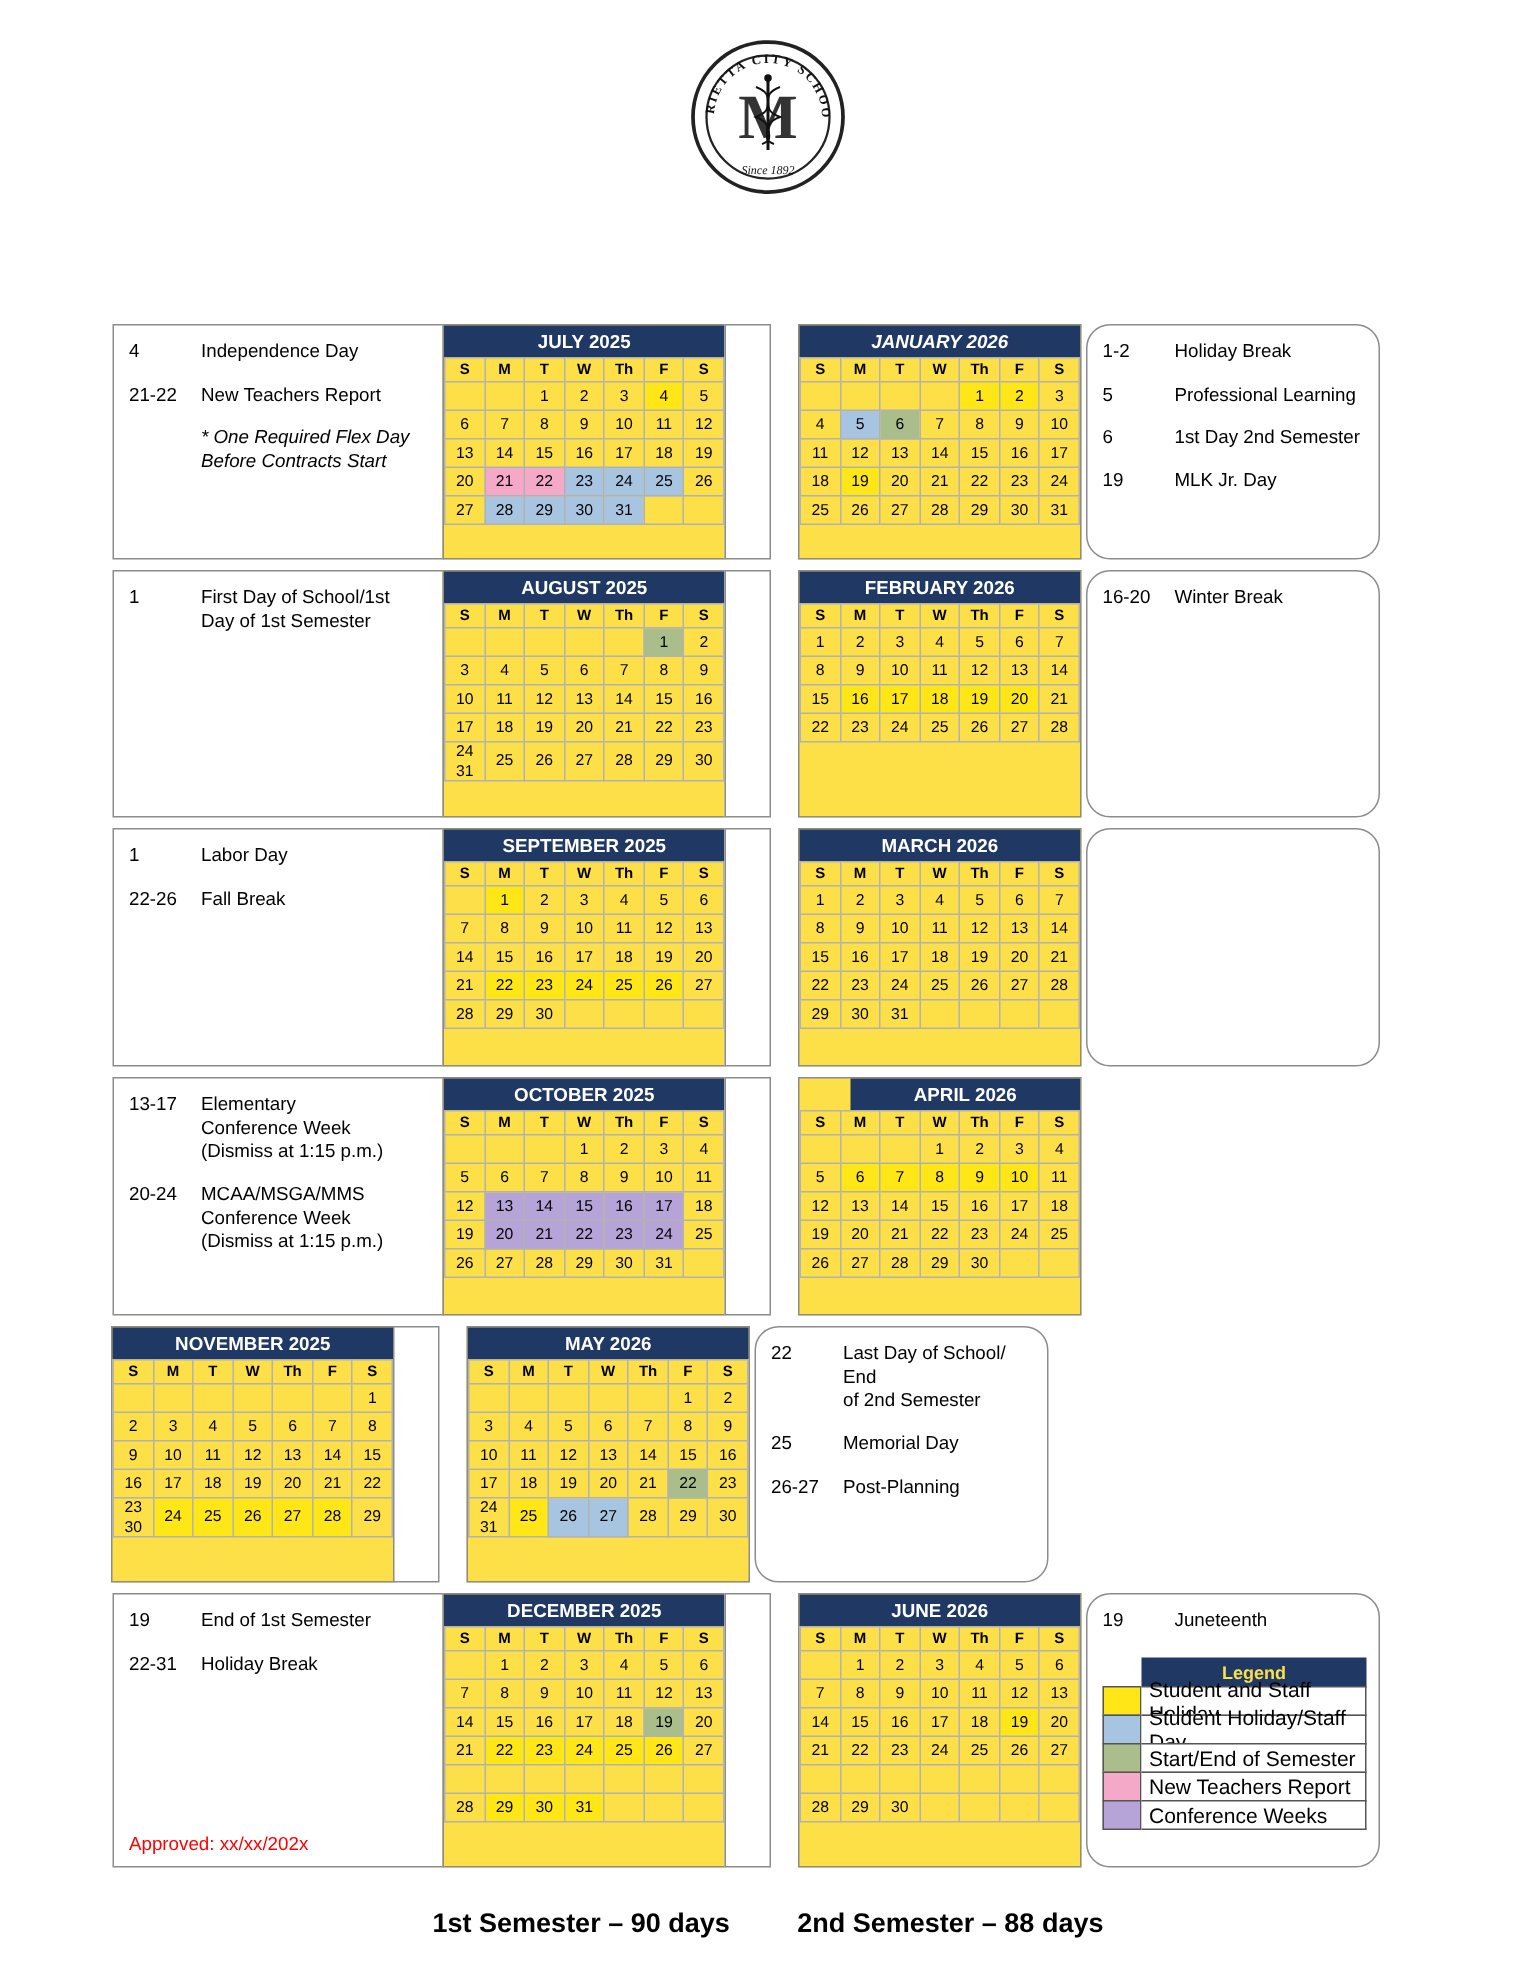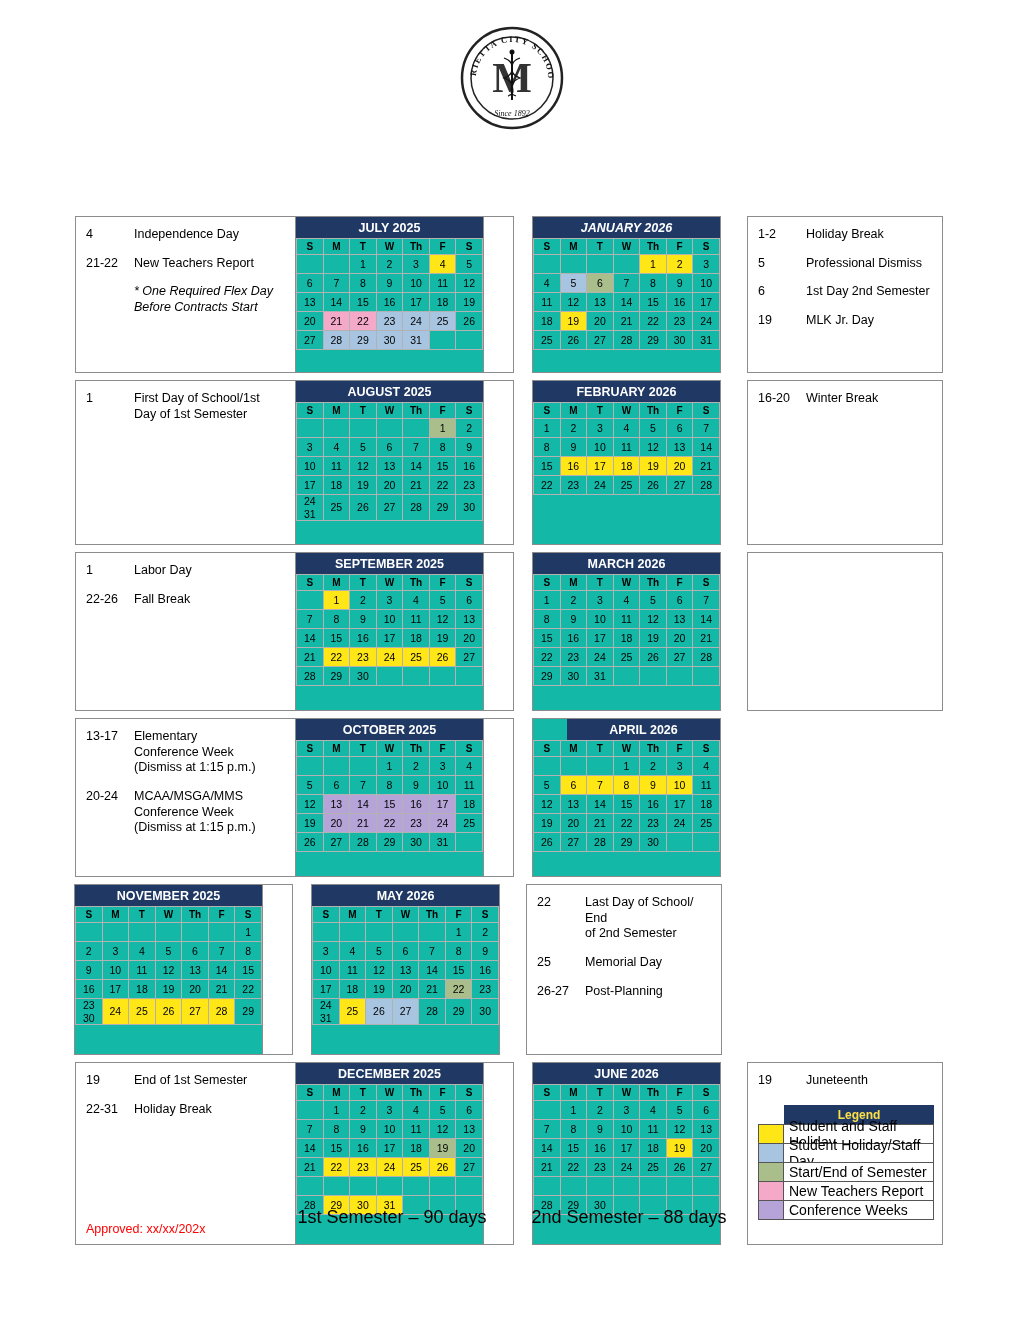--- a/index.html
+++ b/index.html
@@ -33,23 +33,23 @@
   .cal-row:nth-child(4) { min-height: 159px; }
   .cal-row:nth-child(5) { min-height: 171px; }
   .cal-row:nth-child(6) { min-height: 183px; }
 
   .notes {
     border: 1px solid #8c8c8c; padding: 10px 8px 8px 10px;
     display: flex; flex-direction: column; gap: 13px; font-size: 12.5px;
     background: #fff;
   }
   .notes-left { width: 221px; }
-  .notes-right { width: 196px; margin-left: 26px; }
-
-  .month-box { width: 189px; border: 1px solid #8c8c8c; margin-left: -1px; background: #14b8a6; }
+  .notes-right { width: 196px; margin-left: 3px; border-radius: 16px; }
+
+  .month-box { width: 189px; border: 1px solid #8c8c8c; margin-left: -1px; background: #fde047; }
   .month2 { margin-left: 18px; }
   .spacer { width: 31px; border: 1px solid #8c8c8c; margin-left: -1px; background: #fff; }
 
   .month-title { color: #fff; font-weight: bold; font-size: 12.5px; text-align: center; padding: 4px 0 3px; }
   .month-grid { width: 100%; border-collapse: collapse; table-layout: fixed; }
   .month-grid th {
     font-size: 10px; font-weight: bold; text-align: center; height: 16px;
     border: 1px solid #b2b2b2; padding: 0;
   }
   .month-grid td {
@@ -71,22 +71,22 @@
   .legend-row + .legend-row { margin-top: -1px; }
   .legend-sw { width: 26px; flex: 0 0 26px; border: 1px solid #555; }
   .legend-sw-empty { border: none; background: transparent; }
   .legend-title { flex: 1; color: #fde047; font-weight: bold; font-size: 12px; text-align: center; line-height: 20px; }
   .legend-label {
     flex: 1; border: 1px solid #555; border-left: none;
     font-size: 14px; display: flex; align-items: center; padding-left: 5px; background: #fff;
   }
 
   .footer {
-    position: absolute; top: 1207px; left: 0; width: 100%;
-    display: flex; justify-content: center; gap: 45px; font-size: 18px;
+    position: absolute; top: 1272px; left: 0; width: 100%;
+    display: flex; justify-content: center; gap: 45px; font-size: 18px; font-weight: bold;
   }
 </style>
 </head>
 <body>
 
 <div class="page">
 
   <div class="logo-wrap">
     <svg width="104" height="104" viewBox="0 0 104 104">
       <circle cx="52" cy="52" r="50" fill="#ffffff" stroke="#222" stroke-width="2.5"></circle>
@@ -251,21 +251,21 @@
             </tbody>
           </table>
         </div>
         <div class="notes notes-right">
           <div class="note">
             <span class="note-range">1-2</span>
             <span class="note-text">Holiday Break</span>
           </div>
           <div class="note">
             <span class="note-range">5</span>
-            <span class="note-text">Professional Dismiss</span>
+            <span class="note-text">Professional Learning</span>
           </div>
           <div class="note">
             <span class="note-range">6</span>
             <span class="note-text">1st Day 2nd Semester</span>
           </div>
           <div class="note">
             <span class="note-range">19</span>
             <span class="note-text">MLK Jr. Day</span>
           </div>
         </div>

